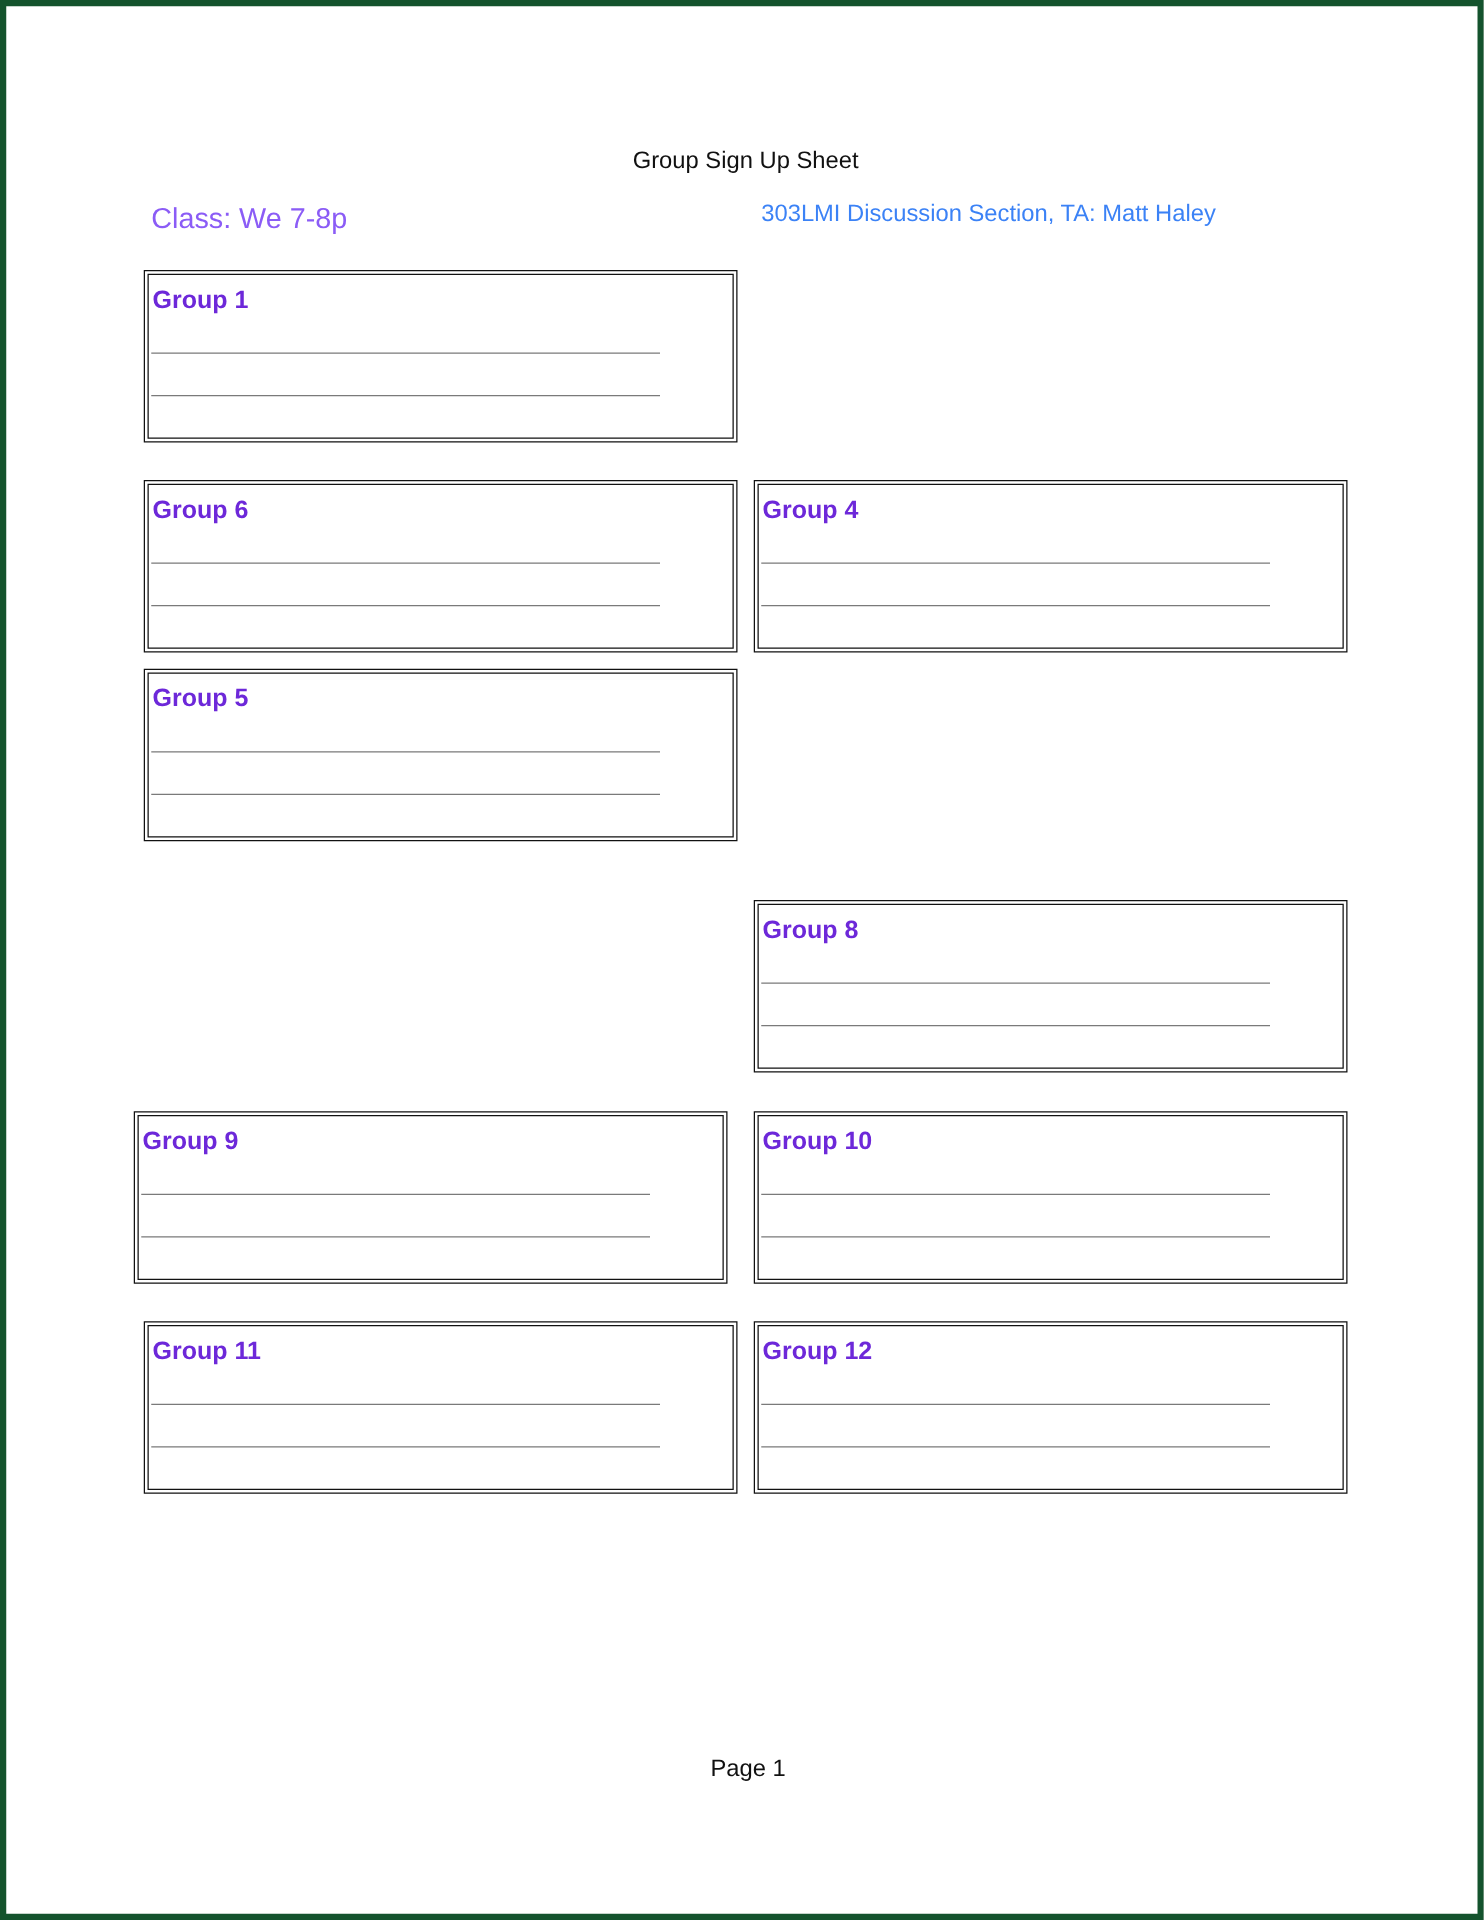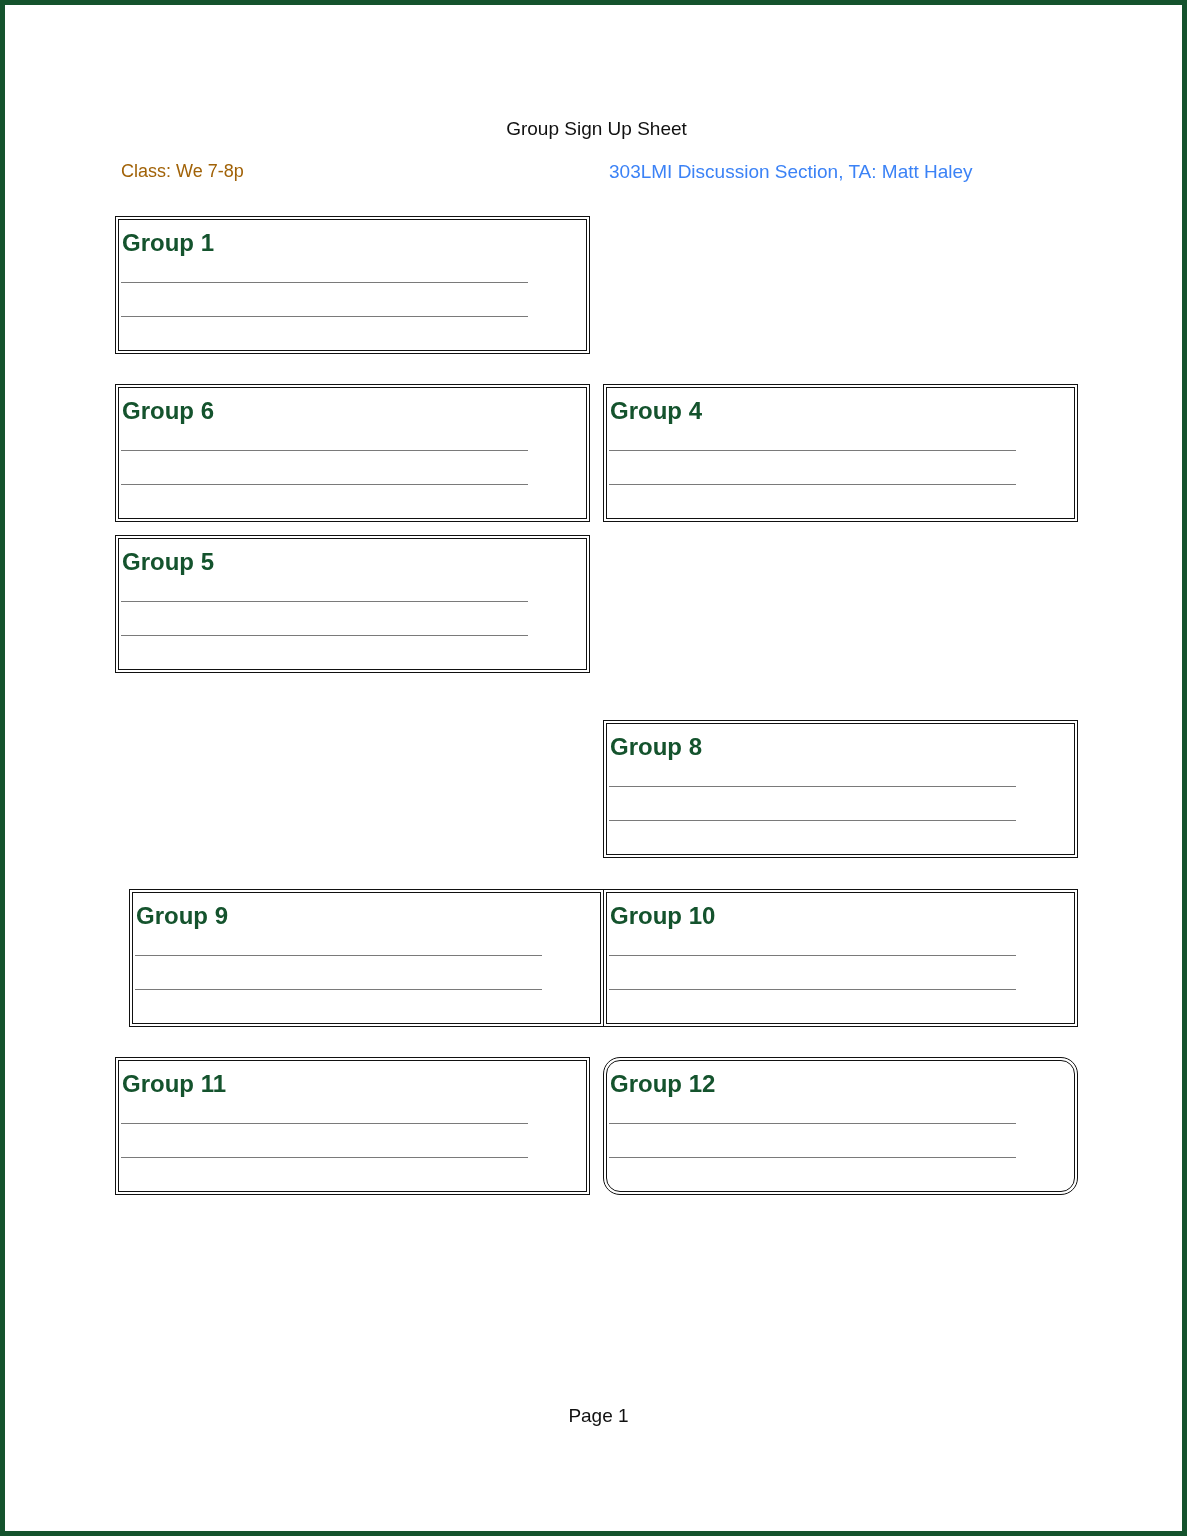--- a/index.html
+++ b/index.html
@@ -23,36 +23,36 @@
     left: 0; width: 1187px;
     top: 113px;
     text-align: center;
     font-size: 19px;
     color: #111;
     padding-left: 0;
   }
   .title span { position: relative; left: -2px; }
   .class-line {
     position: absolute; left: 116px; top: 156px;
-    font-size: 18px; color: #a16207;
+    font-size: 23px; color: #8b5cf6;
   }
   .section-line {
     position: absolute; left: 604px; top: 156px;
     font-size: 19px; color: #3b82f6;
   }
   .group {
     position: absolute;
     width: 475px; height: 138px;
     box-sizing: border-box;
     border: 3px double #111;
     border-width: 4px;
   }
   .group .label {
     position: absolute; left: 3px; top: 9px;
-    font-size: 24px; font-weight: bold; color: #14532d;
+    font-size: 20px; font-weight: bold; color: #6d28d9;
   }
   .group .line {
     position: absolute; left: 2px;
     width: 407px; height: 0;
     border-top: 1.5px solid #7a7a7a;
   }
   .group .line.l1 { top: 62px; }
   .group .line.l2 { top: 96px; }
   .footer {
     position: absolute; left: 0; width: 1187px;
@@ -90,36 +90,36 @@
     <div class="line l1"></div>
     <div class="line l2"></div>
   </div>
 
   <div class="group" style="left:598px;top:715px;">
     <div class="label">Group 8</div>
     <div class="line l1"></div>
     <div class="line l2"></div>
   </div>
 
-  <div class="group" style="left:124px;top:884px;">
+  <div class="group" style="left:102px;top:884px;">
     <div class="label">Group 9</div>
     <div class="line l1"></div>
     <div class="line l2"></div>
   </div>
   <div class="group" style="left:598px;top:884px;">
     <div class="label">Group 10</div>
     <div class="line l1"></div>
     <div class="line l2"></div>
   </div>
 
   <div class="group" style="left:110px;top:1052px;">
     <div class="label">Group 11</div>
     <div class="line l1"></div>
     <div class="line l2"></div>
   </div>
-  <div class="group" style="left:598px;top:1052px;border-radius:17px;">
+  <div class="group" style="left:598px;top:1052px;">
     <div class="label">Group 12</div>
     <div class="line l1"></div>
     <div class="line l2"></div>
   </div>
 
   <div class="footer">Page 1</div>
 </div>
 
 </body></html>

